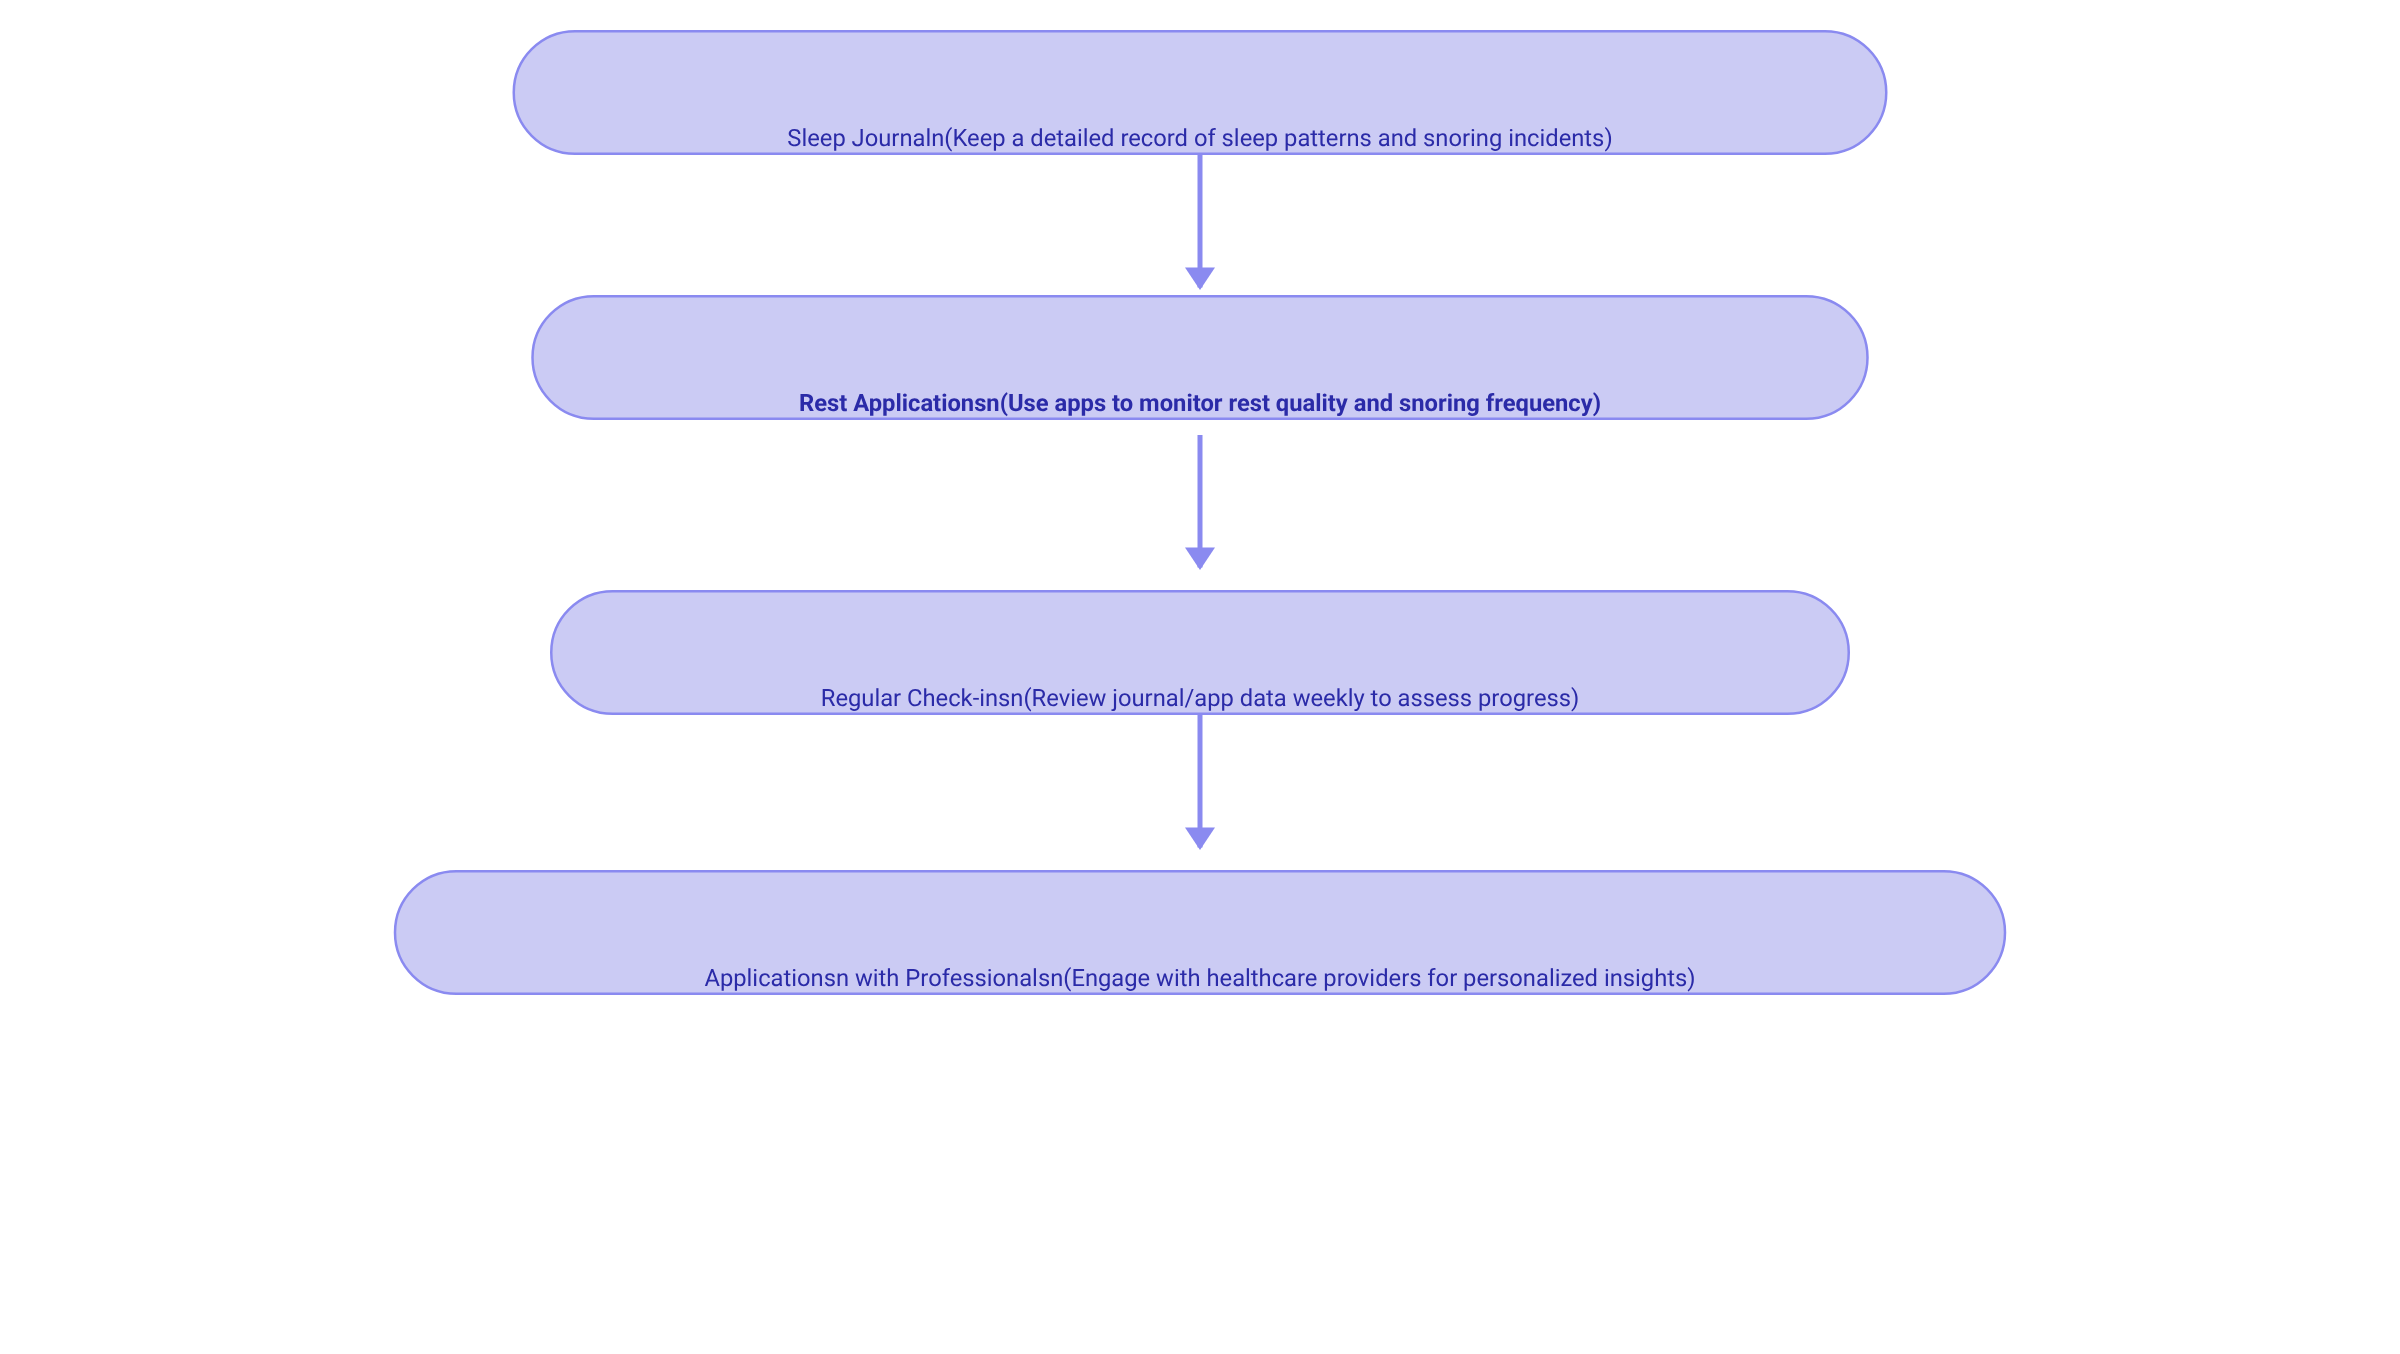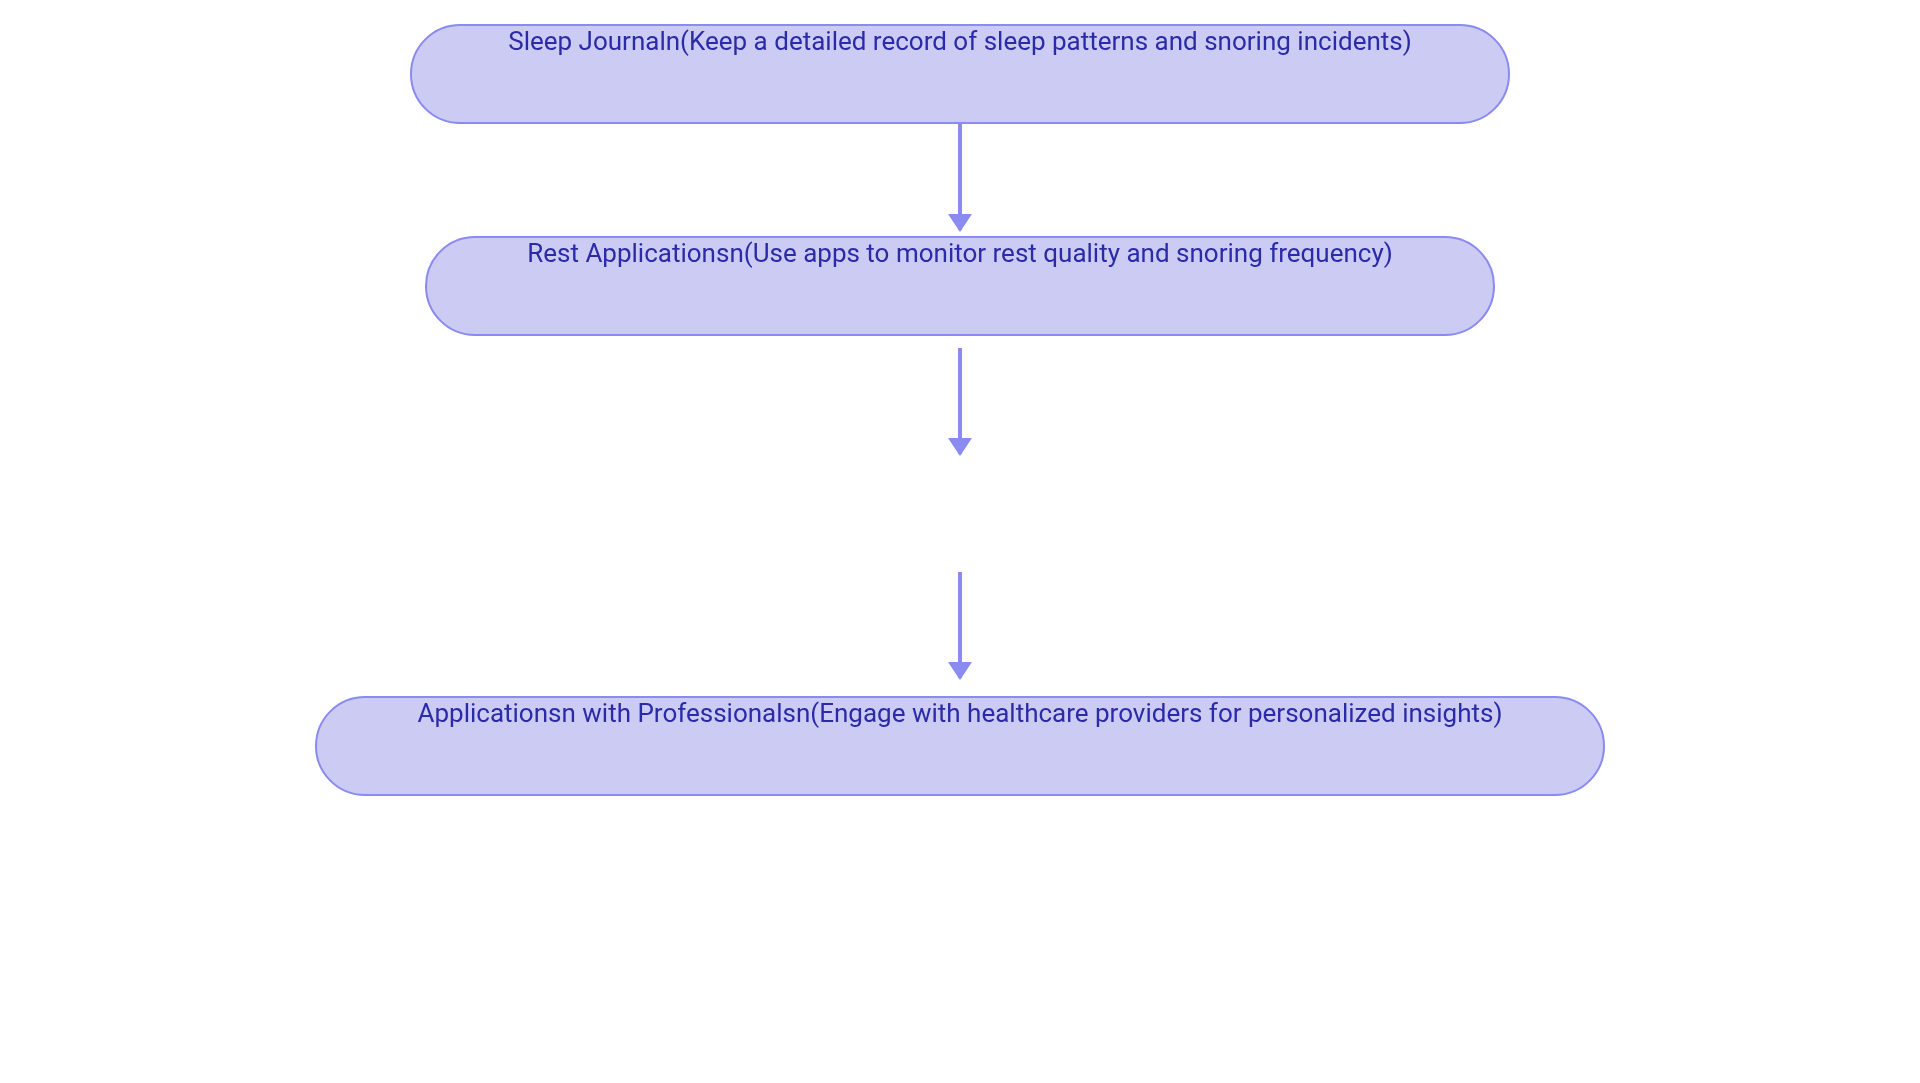--- a/index.html
+++ b/index.html
@@ -16,25 +16,25 @@
     width: 100%;
     height: 100%;
   }
   .node {
     position: absolute;
     left: 50%;
     transform: translateX(-50%);
     background: #cbcbf4;
     border: 2px solid #8a8af0;
     display: flex;
-    align-items: flex-start;
+    align-items: flex-end;
     justify-content: center;
     text-align: center;
     color: #2b2ba8;
-    font-size: 26px;
+    font-size: 19px;
     font-weight: 400;
     padding: 0 40px;
     border-radius: 50px;
     height: 100px;
   }
   .arrow {
     position: absolute;
     left: 50%;
     transform: translateX(-50%);
     width: 4px;
@@ -48,21 +48,21 @@
     transform: translateX(-50%);
     width: 0;
     height: 0;
     border-left: 12px solid transparent;
     border-right: 12px solid transparent;
     border-top: 18px solid #8a8af0;
   }
 
   
   #node-1 { top: 24px;  width: 1100px; }
-  #node-2 { top: 236px; width: 1070px; }
+  #node-2 { top: 236px; width: 1070px; font-weight: bold; }
   #node-3 { top: 472px; width: 1040px; }
   #node-4 { top: 696px; width: 1290px; }
 
   
   #arrow-1 { top: 124px; height: 106px; }
   #arrow-2 { top: 348px; height: 106px; }
   #arrow-3 { top: 572px; height: 106px; }
 </style>
 </head>
 <body>
@@ -74,20 +74,23 @@
   </div>
 
   <div id="arrow-1" class="arrow"></div>
 
   <div id="node-2" class="node">
     <span>Rest Applicationsn(Use apps to monitor rest quality and snoring frequency)</span>
   </div>
 
   <div id="arrow-2" class="arrow"></div>
 
+  <div id="node-3" class="node">
+    <span>Regular Check-insn(Review journal/app data weekly to assess progress)</span>
+  </div>
 
   <div id="arrow-3" class="arrow"></div>
 
   <div id="node-4" class="node">
     <span>Applicationsn with Professionalsn(Engage with healthcare providers for personalized insights)</span>
   </div>
 
 </div>
 
 </body></html>

